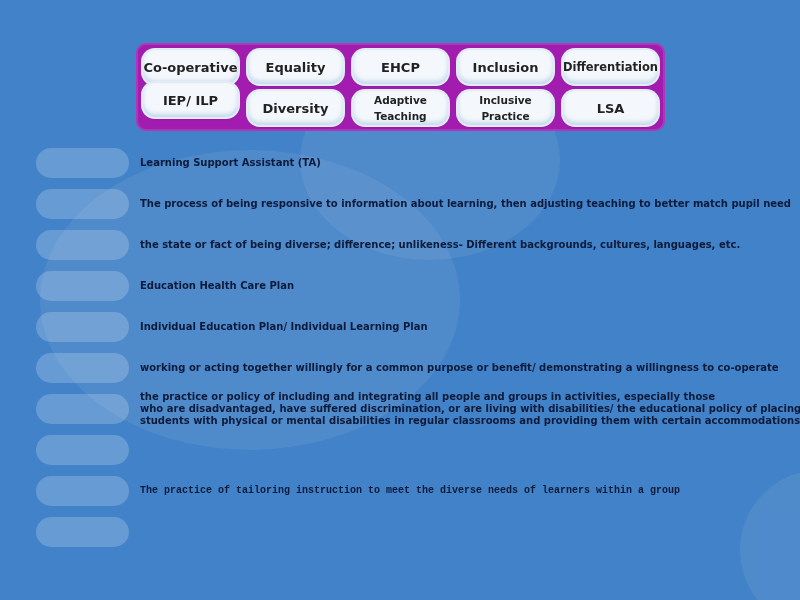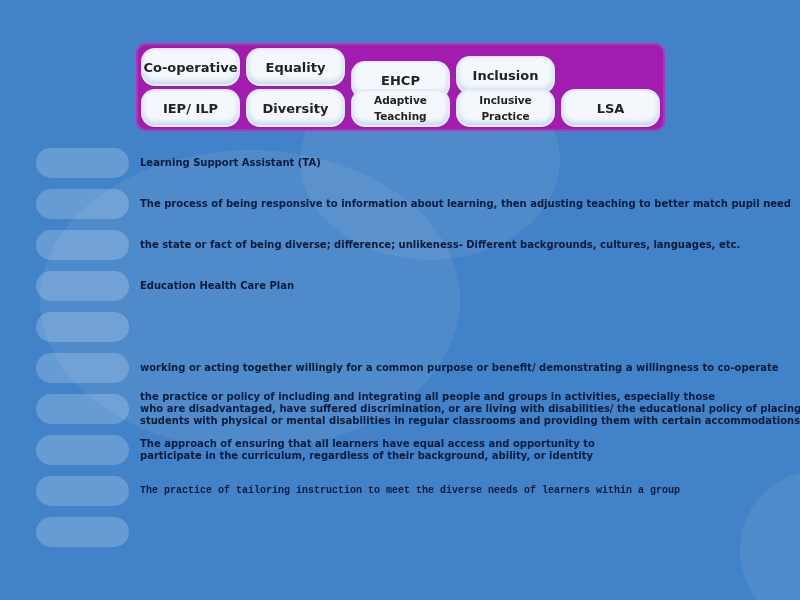--- a/index.html
+++ b/index.html
@@ -65,23 +65,24 @@
 </head>
 <body>
 
 <div class="bg-cloud" style="left:40px;top:150px;width:420px;height:300px;"></div>
 <div class="bg-cloud" style="left:300px;top:60px;width:260px;height:200px;"></div>
 <div class="bg-cloud" style="left:740px;top:470px;width:160px;height:160px;"></div>
 
 <div class="word-bank">
   <div class="tile" style="left:7px;top:7px;">Co-operative</div>
   <div class="tile" style="left:112px;top:7px;">Equality</div>
-  <div class="tile" style="left:217px;top:20px;">EHCP</div>
-  <div class="tile" style="left:322px;top:7px;margin-top:8px;">Inclusion</div>
-  <div class="tile" style="left:7px;top:48px;">IEP/ ILP</div>
+  <div class="tile" style="left:217px;top:7px;">EHCP</div>
+  <div class="tile" style="left:322px;top:7px;">Inclusion</div>
+  <div class="tile" style="left:427px;top:7px;font-size:11.5px;">Differentiation</div>
+  <div class="tile" style="left:7px;top:40px;">IEP/ ILP</div>
   <div class="tile" style="left:112px;top:48px;">Diversity</div>
   <div class="tile small" style="left:217px;top:48px;white-space:pre;">Adaptive
 Teaching</div>
   <div class="tile small" style="left:322px;top:48px;white-space:pre;">Inclusive
 Practice</div>
   <div class="tile" style="left:427px;top:48px;">LSA</div>
 </div>
 
 <div class="row" style="top:148px;">
   <div class="slot"></div>
@@ -94,35 +95,34 @@
 <div class="row" style="top:230px;">
   <div class="slot"></div>
   <div class="def">the state or fact of being diverse; difference; unlikeness- Different backgrounds, cultures, languages, etc.</div>
 </div>
 <div class="row" style="top:271px;">
   <div class="slot"></div>
   <div class="def">Education Health Care Plan</div>
 </div>
 <div class="row" style="top:312px;">
   <div class="slot"></div>
+  <div class="def">Individual Education Plan/ Individual Learning Plan</div>
 </div>
 <div class="row" style="top:353px;">
   <div class="slot"></div>
   <div class="def">working or acting together willingly for a common purpose or benefit/ demonstrating a willingness to co-operate</div>
 </div>
 <div class="row" style="top:394px;">
   <div class="slot"></div>
   <div class="def" style="font-size:10px;line-height:12px;">the practice or policy of including and integrating all people and groups in activities, especially those
 who are disadvantaged, have suffered discrimination, or are living with disabilities/ the educational policy of placing
 students with physical or mental disabilities in regular classrooms and providing them with certain accommodations.</div>
 </div>
 <div class="row" style="top:435px;">
   <div class="slot"></div>
-  <div class="def">The approach of ensuring that all learners have equal access and opportunity to
-participate in the curriculum, regardless of their background, ability, or identity</div>
 </div>
 <div class="row" style="top:476px;font-family:Liberation Mono, monospace;">
   <div class="slot"></div>
   <div class="def">The practice of tailoring instruction to meet the diverse needs of learners within a group</div>
 </div>
 <div class="row" style="top:517px;">
   <div class="slot"></div>
 </div>
 
 </body></html>

